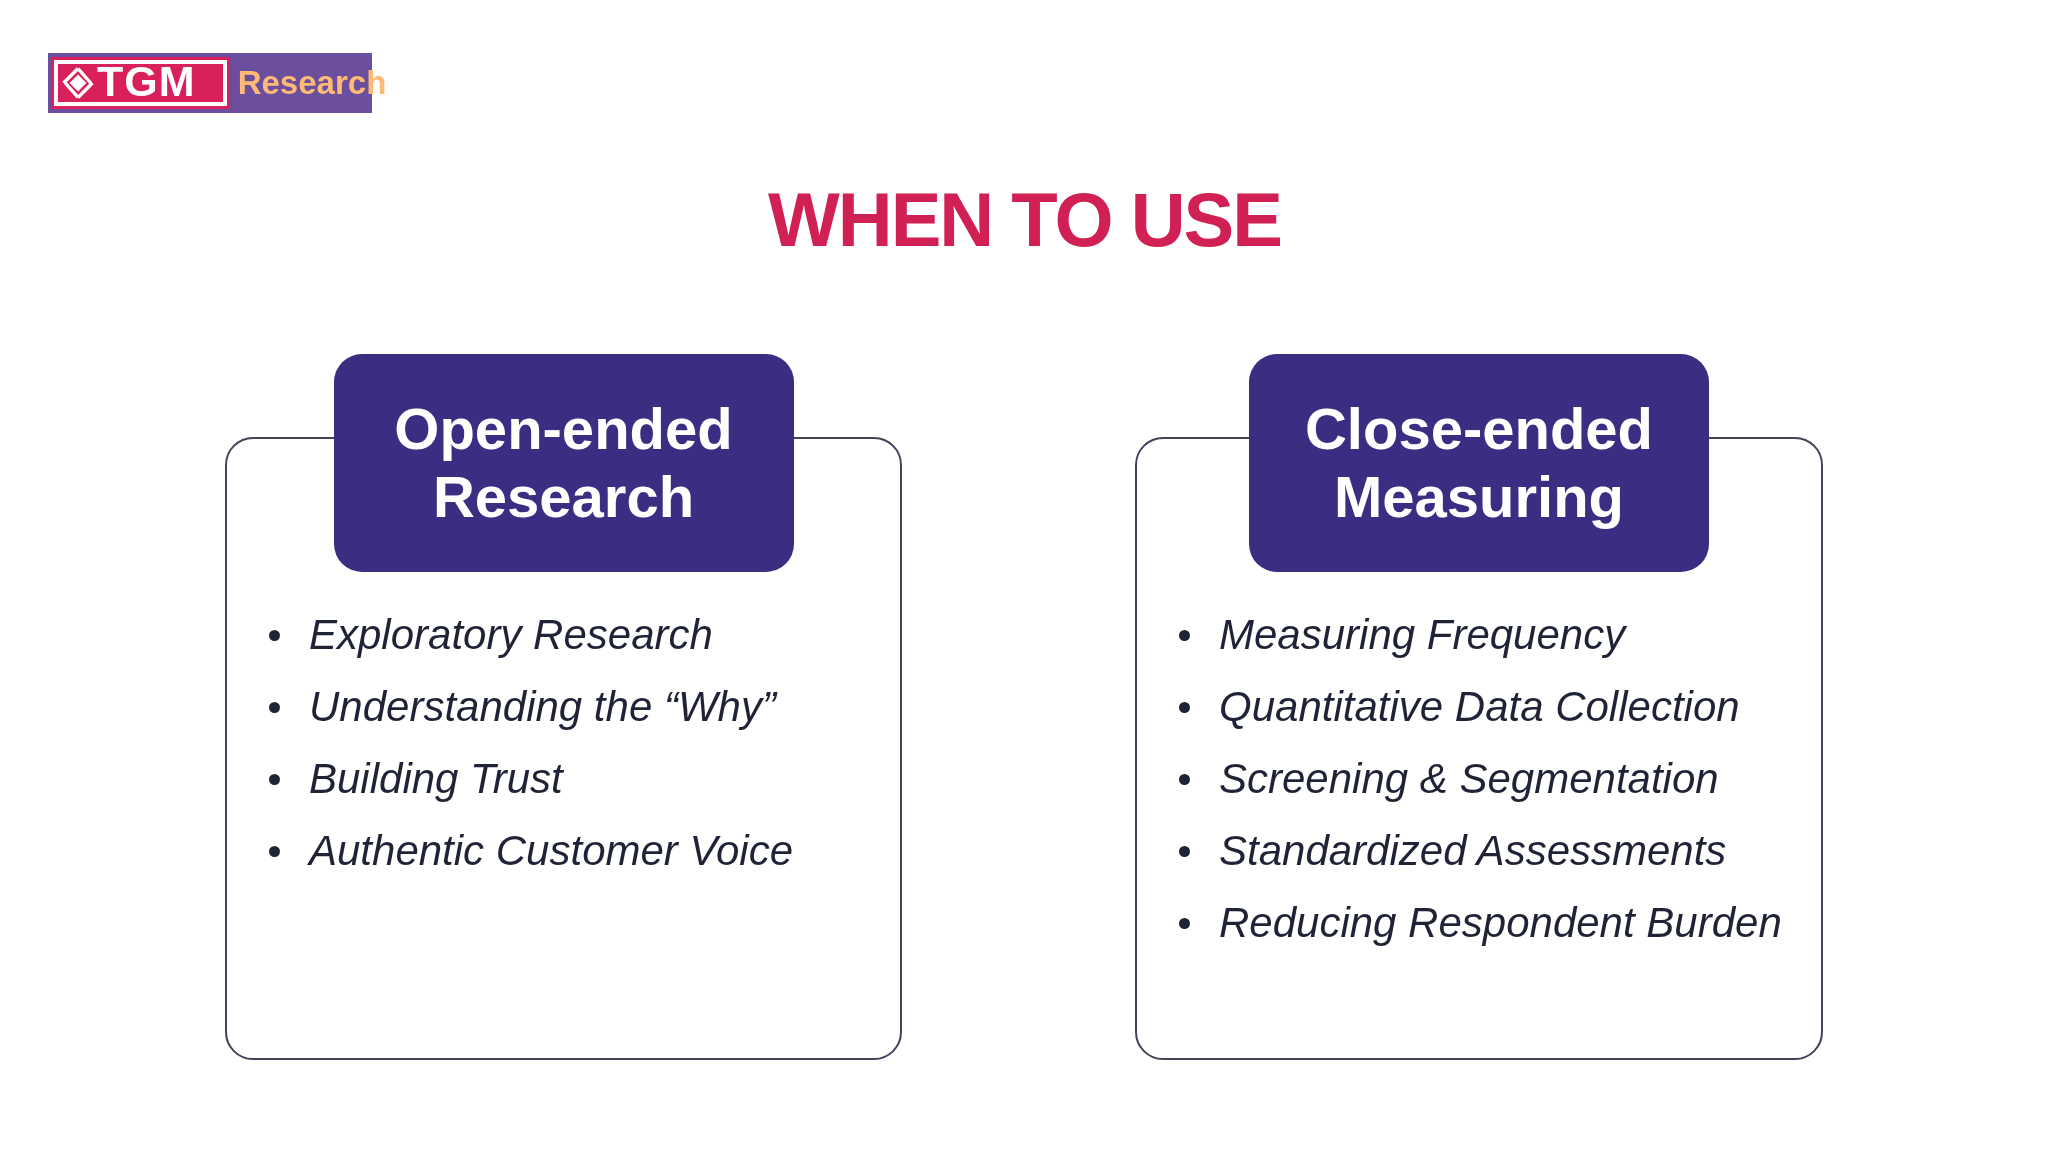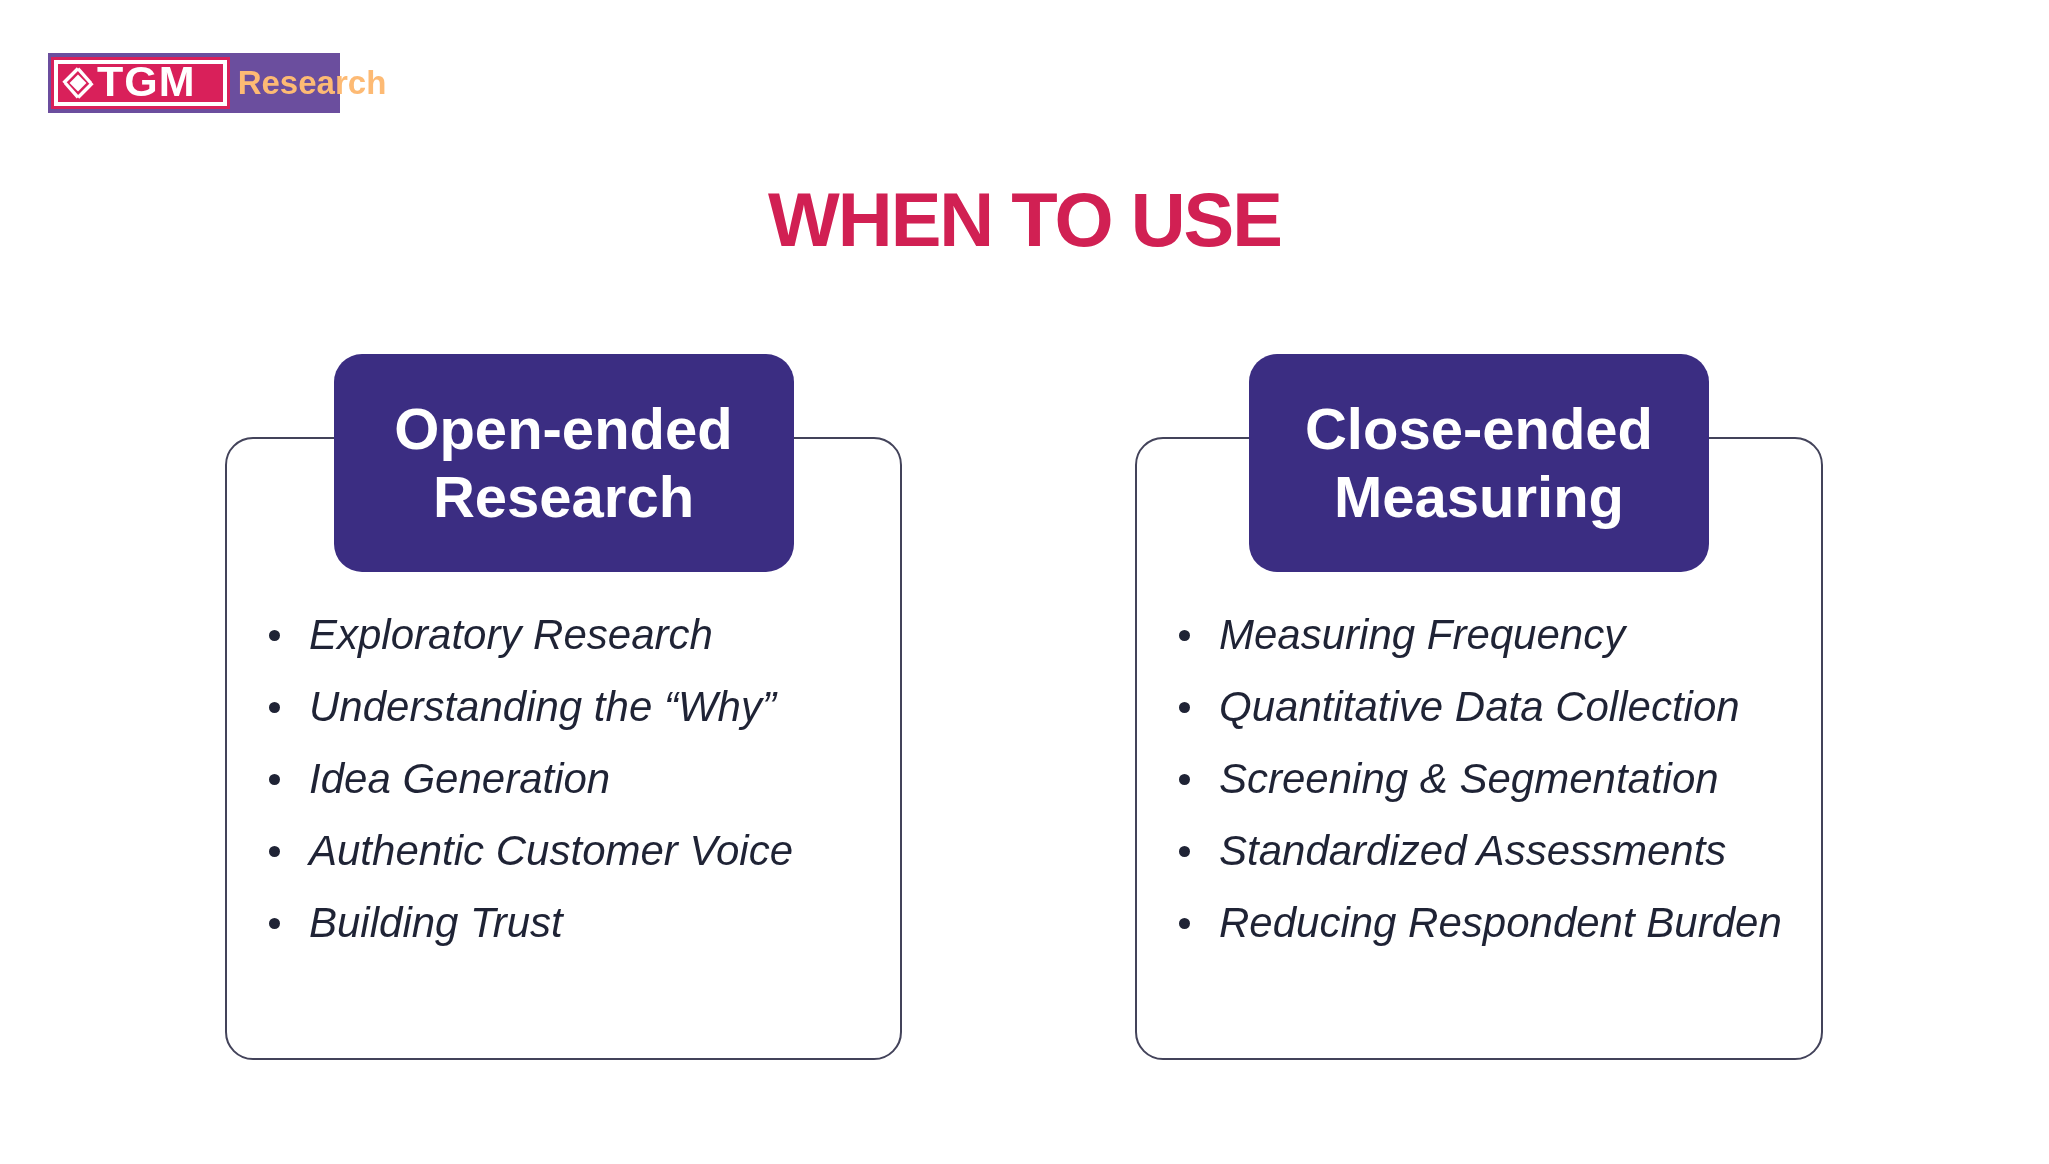--- a/index.html
+++ b/index.html
@@ -2,21 +2,21 @@
 <html><head>
 <meta charset="utf-8">
 <style>
   * { margin: 0; padding: 0; box-sizing: border-box; }
   html, body { width: 2049px; height: 1164px; background: #ffffff; overflow: hidden; }
   body { font-family: "Liberation Sans", "DejaVu Sans", sans-serif; position: relative; }
 
   
   .logo {
     position: absolute; left: 48px; top: 53px;
-    width: 292px; height: 60px;
+    width: 324px; height: 60px;
     background: #6B4E9E;
     display: flex; align-items: stretch;
   }
   .logo-redbox {
     position: absolute; left: 3px; top: 4px;
     width: 179px; height: 52px;
     background: #D9205A;
     display: flex; align-items: center;
     padding: 0 6px;
   }
@@ -103,23 +103,22 @@
   <span class="logo-research">Research</span>
 </div>
 
 <h1 class="page-title">WHEN TO USE</h1>
 
 <section class="card card-left">
   <div class="card-header">Open-ended Research</div>
   <ul class="card-list">
     <li>Exploratory Research</li>
     <li>Understanding the “Why”</li>
-    <li>Idea Generation</li>
+    <li>Building Trust</li>
     <li>Authentic Customer Voice</li>
-    <li>Building Trust</li>
   </ul>
 </section>
 
 <section class="card card-right">
   <div class="card-header">Close-ended Measuring</div>
   <ul class="card-list">
     <li>Measuring Frequency</li>
     <li>Quantitative Data Collection</li>
     <li>Screening &amp; Segmentation</li>
     <li>Standardized Assessments</li>

